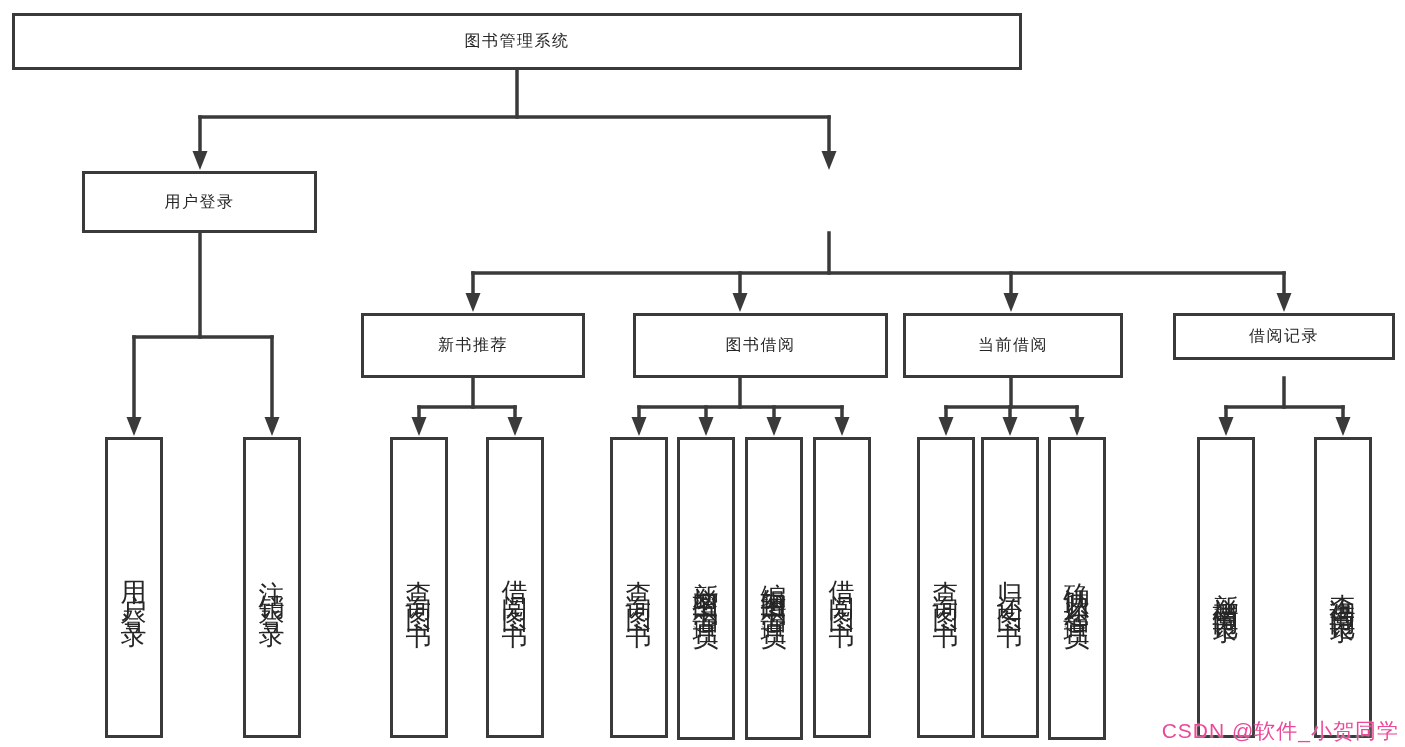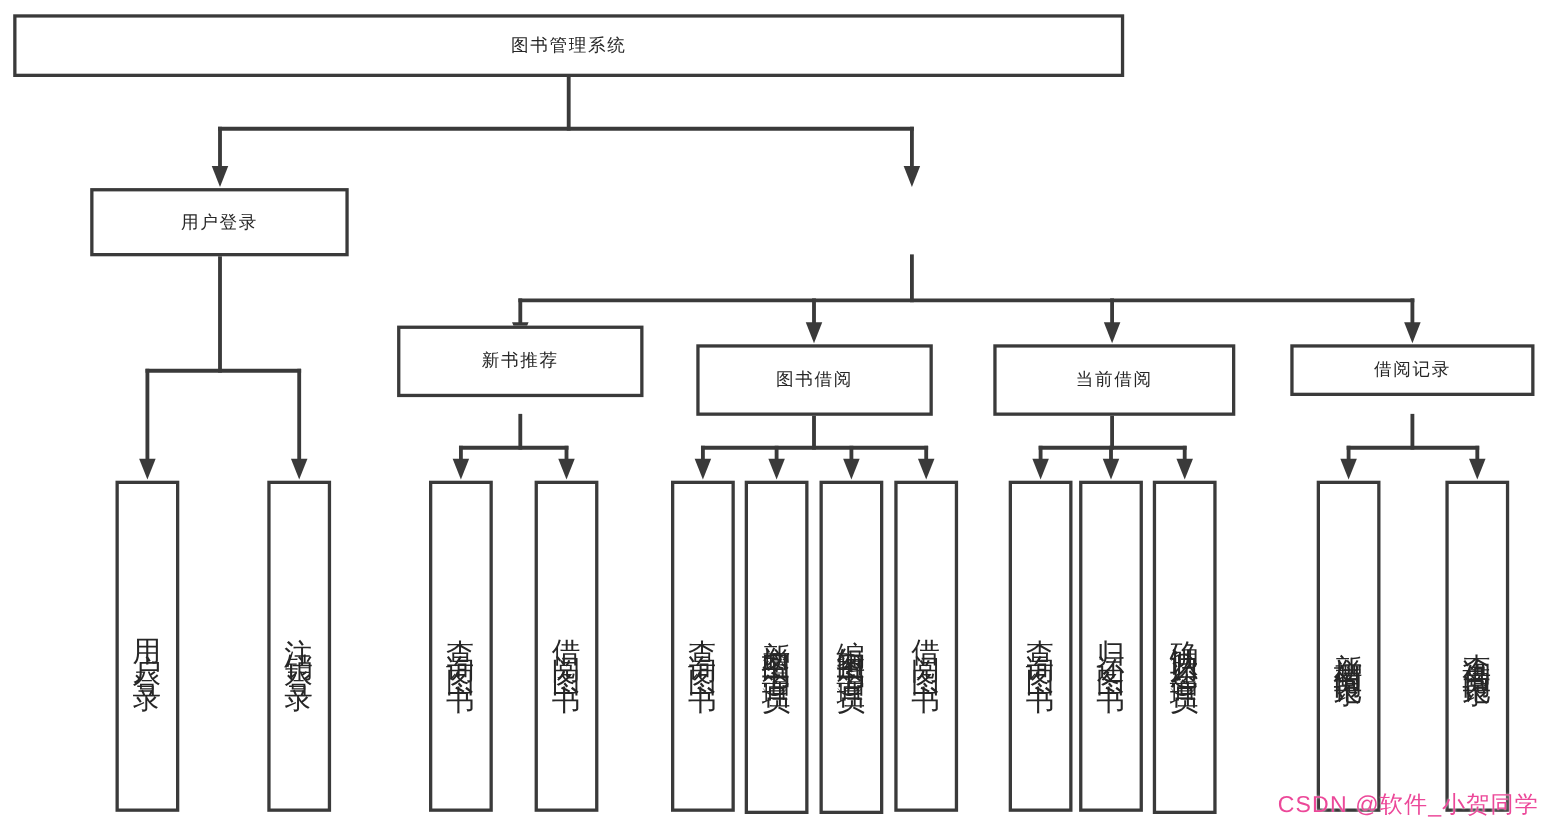--- a/index.html
+++ b/index.html
@@ -91,24 +91,24 @@
     </svg>
 
   <div class="node" style="left:12px;top:13px;width:1010px;height:57px;">
     <span class="hlabel">图书管理系统</span>
   </div>
 
   <div class="node" style="left:82px;top:171px;width:235px;height:62px;">
     <span class="hlabel">用户登录</span>
   </div>
 
-  <div class="node" style="left:361px;top:296px;width:224px;height:65px;">
+  <div class="node" style="left:361px;top:313px;width:224px;height:65px;">
     <span class="hlabel">新书推荐</span>
   </div>
-  <div class="node" style="left:633px;top:313px;width:215px;height:65px;">
+  <div class="node" style="left:633px;top:313px;width:255px;height:65px;">
     <span class="hlabel">图书借阅</span>
   </div>
   <div class="node" style="left:903px;top:313px;width:220px;height:65px;">
     <span class="hlabel">当前借阅</span>
   </div>
   <div class="node" style="left:1173px;top:313px;width:222px;height:47px;">
     <span class="hlabel">借阅记录</span>
   </div>
 
   <div class="node leaf" style="left:105px;top:437px;width:58px;height:301px;">

